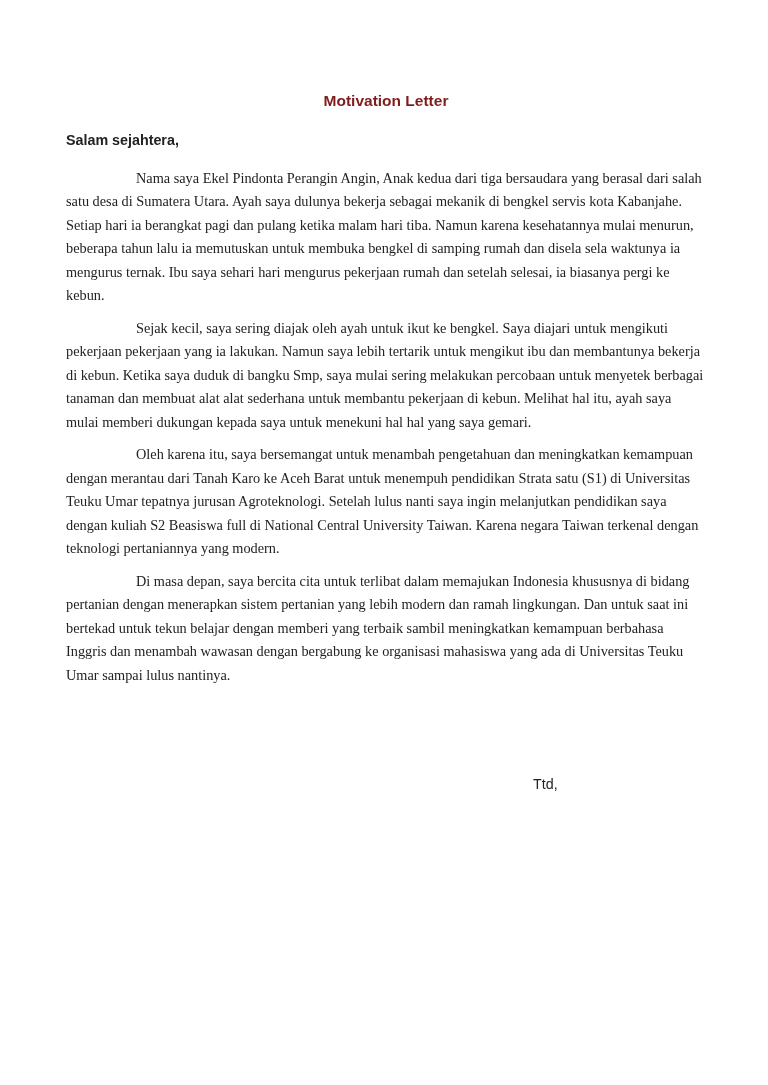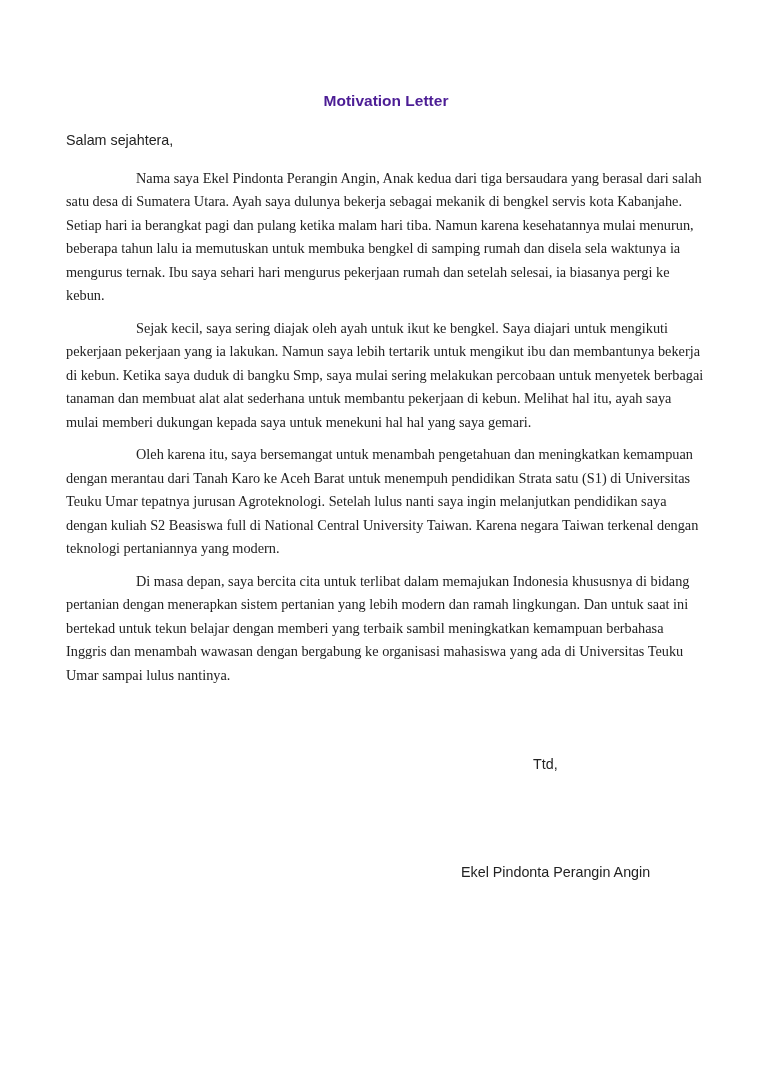--- a/index.html
+++ b/index.html
@@ -21,33 +21,34 @@
     padding: 90px 62px 0 66px;
     font-size: 14.3px;
     line-height: 23.5px;
   }
   .doc-title {
     font-size: 15.5px;
     font-weight: 700;
     text-align: center;
     line-height: 22px;
     margin: 0 0 17px 0;
-    color: #4c1d95;
+    color: #7f1d1d;
   }
   .greeting {
     margin: 0 0 14px 0;
+    font-weight: bold;
   }
   .body-para {
     margin: 0 0 9px 0;
     text-indent: 70px;
     text-align: left;
     font-family: Liberation Serif, serif;
   }
   .signature-block {
-    margin-top: 66px;
+    margin-top: 86px;
   }
   .signature-closing {
     margin: 0 0 0 467px;
   }
   .signature-name {
     margin: 84px 0 0 395px;
     white-space: nowrap;
   }
 </style>
 </head>
@@ -63,17 +64,16 @@
     <p class="body-para">Nama saya Ekel Pindonta Perangin Angin, Anak kedua dari tiga bersaudara yang berasal dari salah satu desa di Sumatera Utara. Ayah saya dulunya bekerja sebagai mekanik di bengkel servis kota Kabanjahe. Setiap hari ia berangkat pagi dan pulang ketika malam hari tiba. Namun karena kesehatannya mulai menurun, beberapa tahun lalu ia memutuskan untuk membuka bengkel di samping rumah dan disela sela waktunya ia mengurus ternak. Ibu saya sehari hari mengurus pekerjaan rumah dan setelah selesai, ia biasanya pergi ke kebun.</p>
 
     <p class="body-para">Sejak kecil, saya sering diajak oleh ayah untuk ikut ke bengkel. Saya diajari untuk mengikuti pekerjaan pekerjaan yang ia lakukan. Namun saya lebih tertarik untuk mengikut ibu dan membantunya bekerja di kebun. Ketika saya duduk di bangku Smp, saya mulai sering melakukan percobaan untuk menyetek berbagai tanaman dan membuat alat alat sederhana untuk membantu pekerjaan di kebun. Melihat hal itu, ayah saya mulai memberi dukungan kepada saya untuk menekuni hal hal yang saya gemari.</p>
 
     <p class="body-para">Oleh karena itu, saya bersemangat untuk menambah pengetahuan dan meningkatkan kemampuan dengan merantau dari Tanah Karo ke Aceh Barat untuk menempuh pendidikan Strata satu (S1) di Universitas Teuku Umar tepatnya jurusan Agroteknologi. Setelah lulus nanti saya ingin melanjutkan pendidikan saya dengan kuliah S2 Beasiswa full di National Central University Taiwan. Karena negara Taiwan terkenal dengan teknologi pertaniannya yang modern.</p>
 
     <p class="body-para">Di masa depan, saya bercita cita untuk terlibat dalam memajukan Indonesia khususnya di bidang pertanian dengan menerapkan sistem pertanian yang lebih modern dan ramah lingkungan. Dan untuk saat ini bertekad untuk tekun belajar dengan memberi yang terbaik sambil meningkatkan kemampuan berbahasa Inggris dan menambah wawasan dengan bergabung ke organisasi mahasiswa yang ada di Universitas Teuku Umar sampai lulus nantinya.</p>
 
     <div class="signature-block">
       <p class="signature-closing">Ttd,</p>
-      <p class="signature-name">Ekel Pindonta Perangin Angin</p>
     </div>
 
   </div>
 </div>
 
 </body></html>

